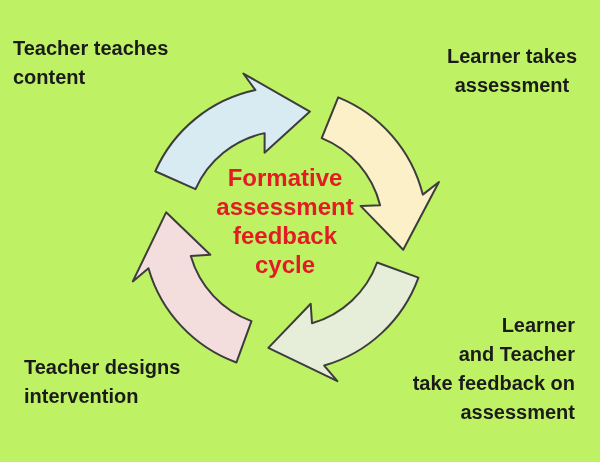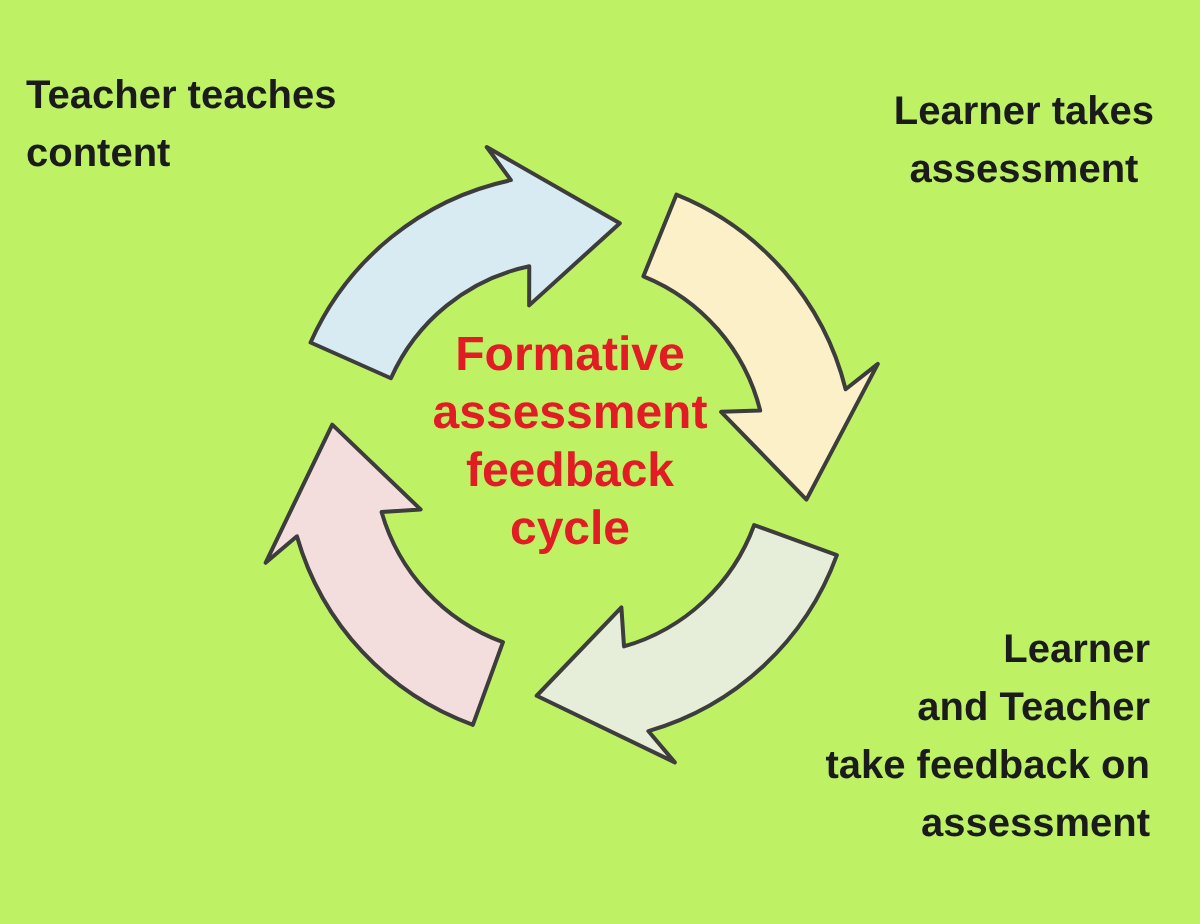--- a/index.html
+++ b/index.html
@@ -75,19 +75,21 @@
 content</div>
 
   <div class="label tr">Learner takes
 assessment</div>
 
   <div class="label br">Learner
 and Teacher
 take feedback on
 assessment</div>
 
+  <div class="label bl">Teacher designs
+intervention</div>
 
   <div class="center-label">Formative
 assessment
 feedback
 cycle</div>
 
 </div>
 
 </body></html>

